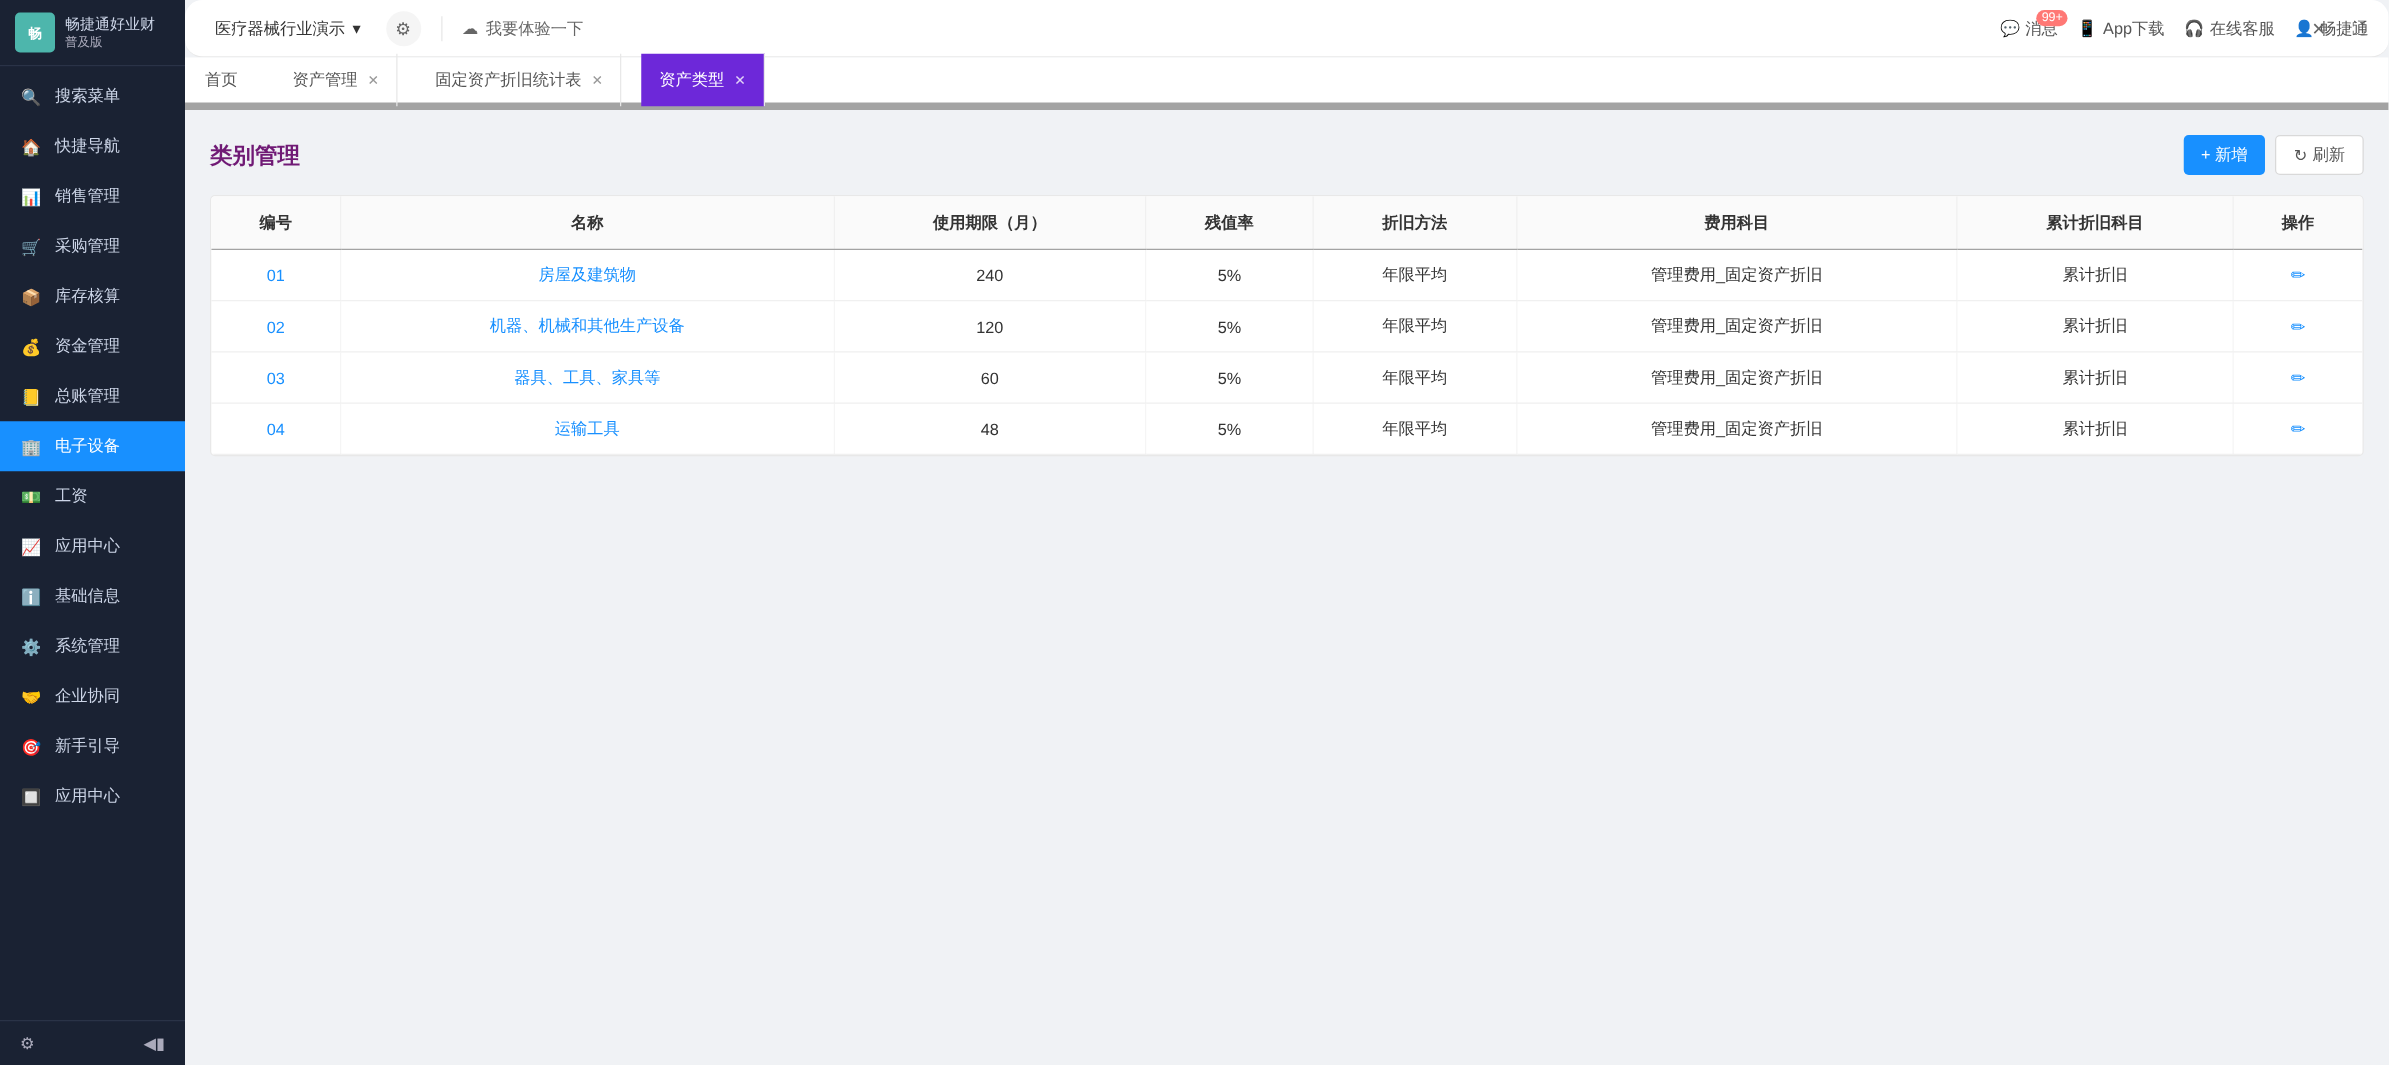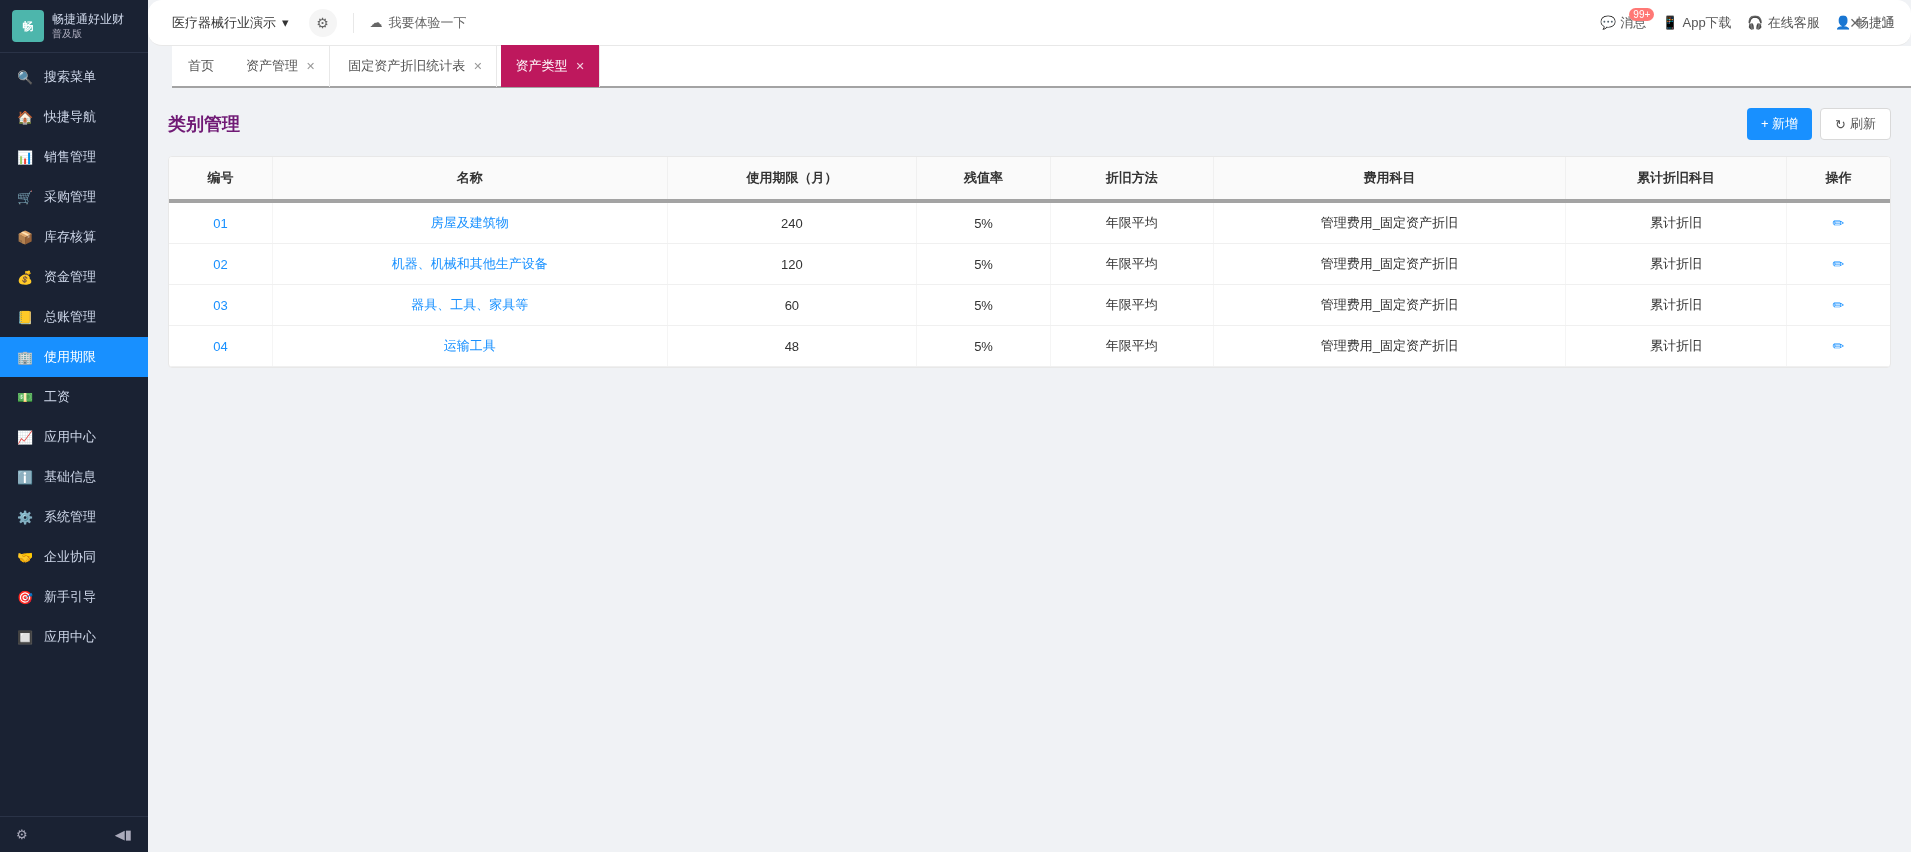--- a/index.html
+++ b/index.html
@@ -99,32 +99,31 @@
     }
     .badge-plus { background: #ff7875; }
 
     
     .tabbar {
       background: white;
       height: 42px;
       display: flex;
       align-items: center;
       padding: 0 16px;
-      border-bottom: 2px solid #a3a3a3;
-      gap: 4px;
-      margin-left: 24px;
+      border-bottom: 6px solid #a3a3a3;
+      gap: 16px;
     }
     .tab {
       display: flex; align-items: center; gap: 6px;
       padding: 0 14px; height: 42px; font-size: 13px;
       cursor: pointer; color: #555; border-right: 1px solid #e8e8e8;
       white-space: nowrap;
     }
     .tab:first-child { padding-left: 0; border-right: none; }
-    .tab.active { color: white; background: #be185d; border-radius: 0; }
+    .tab.active { color: white; background: #6d28d9; border-radius: 0; }
     .tab-close { color: #999; font-size: 11px; margin-left: 2px; }
     .tab.active .tab-close { color: rgba(255,255,255,0.8); }
 
     
     .content {
       flex: 1; overflow: auto; padding: 20px 20px;
     }
 
     .page-header {
       display: flex; align-items: center; justify-content: space-between;
@@ -142,21 +141,21 @@
       padding: 6px 14px; border-radius: 4px; cursor: pointer; font-size: 13px;
       display: flex; align-items: center; gap: 4px;
     }
 
     
     .table-wrap { background: white; border-radius: 4px; overflow: hidden; border: 1px solid #e8e8e8; }
     table { width: 100%; border-collapse: collapse; }
     thead { background: #fafafa; }
     th {
       padding: 12px 10px; font-weight: 600; font-size: 13px;
-      color: #333; text-align: center; border-bottom: 4px solid #a3a3a3;
+      color: #333; text-align: center; border-bottom: 1px solid #a3a3a3;
       border-right: 1px solid #f0f0f0;
     }
     th:last-child { border-right: none; }
     td {
       padding: 11px 10px; font-size: 13px; color: #333;
       text-align: center; border-bottom: 1px solid #f0f0f0;
       border-right: 1px solid #f5f5f5;
     }
     td:last-child { border-right: none; }
     .td-link { color: #1890ff; cursor: pointer; }
@@ -209,21 +208,21 @@
       <div class="sidebar-item">
         <span class="icon">💰</span>
     <span>资金管理</span>
       </div>
       <div class="sidebar-item">
         <span class="icon">📒</span>
     <span>总账管理</span>
       </div>
       <div class="sidebar-item active">
         <span class="icon">🏢</span>
-    <span>使用期限</span>
+    <span>电子设备</span>
       </div>
       <div class="sidebar-item">
         <span class="icon">💵</span>
     <span>工资</span>
       </div>
       <div class="sidebar-item">
         <span class="icon">📈</span>
     <span>应用中心</span>
       </div>
       <div class="sidebar-item">

